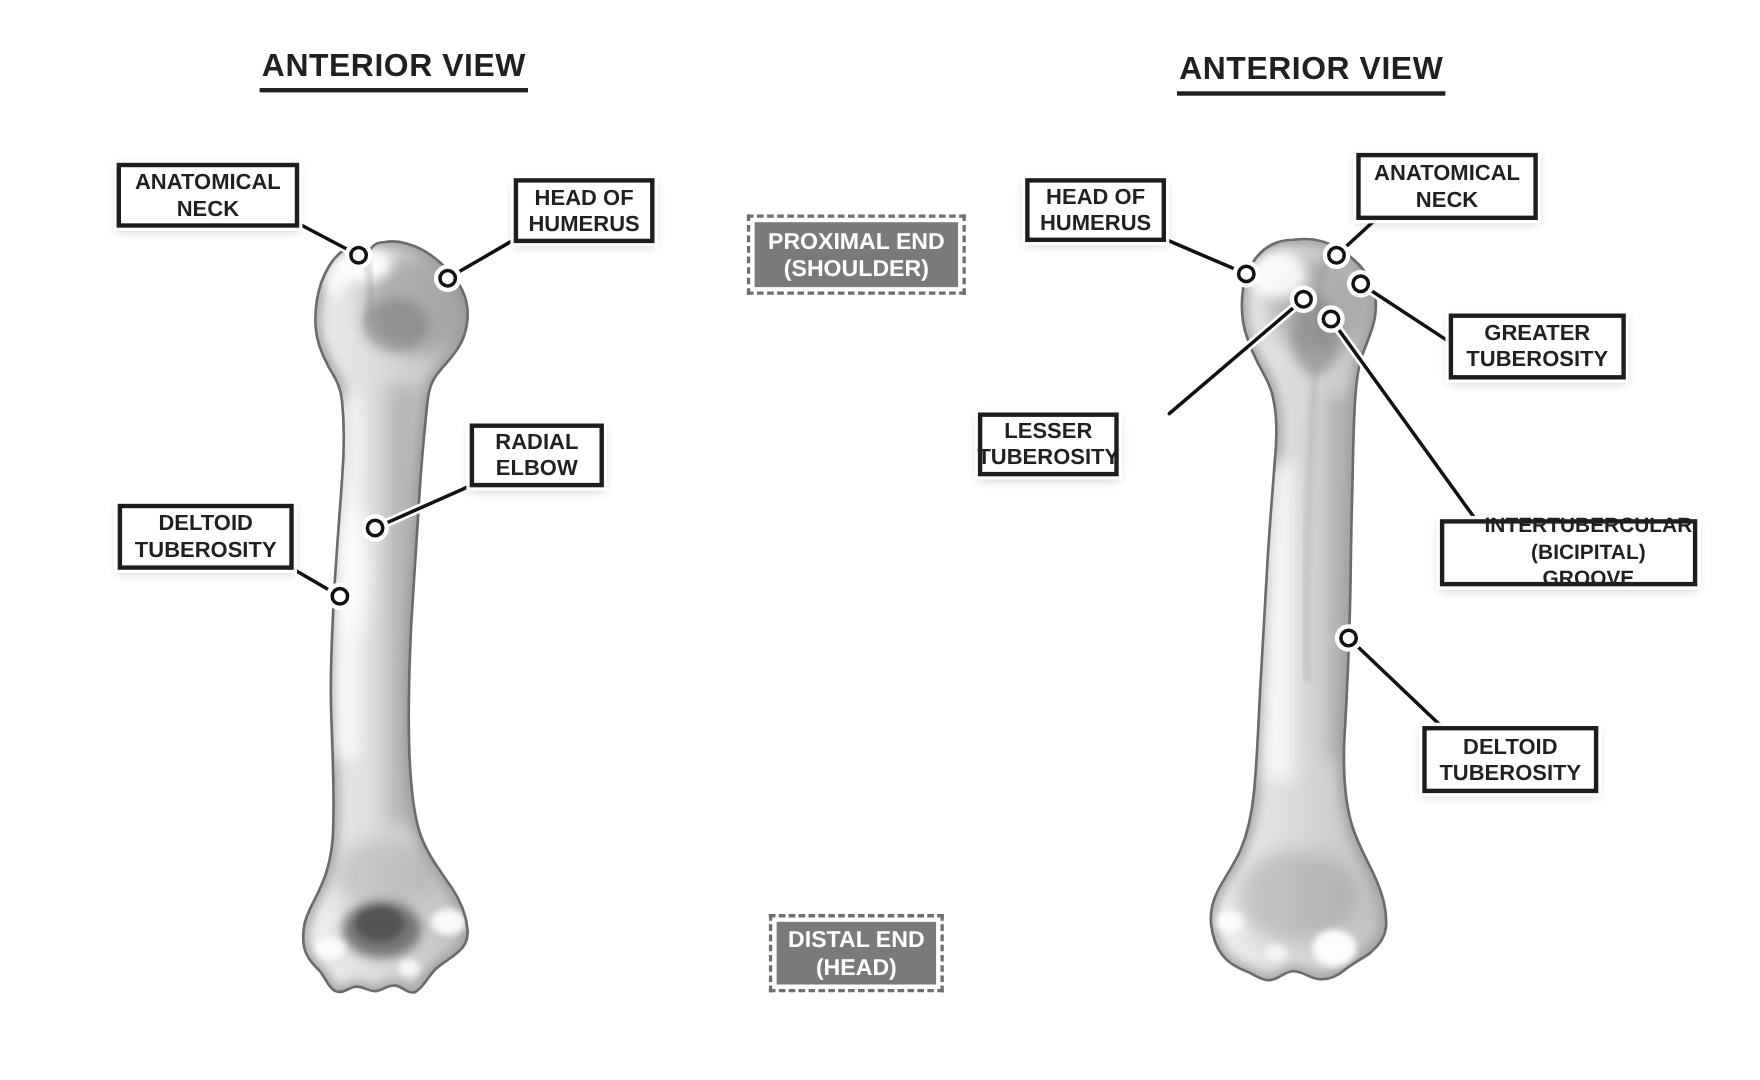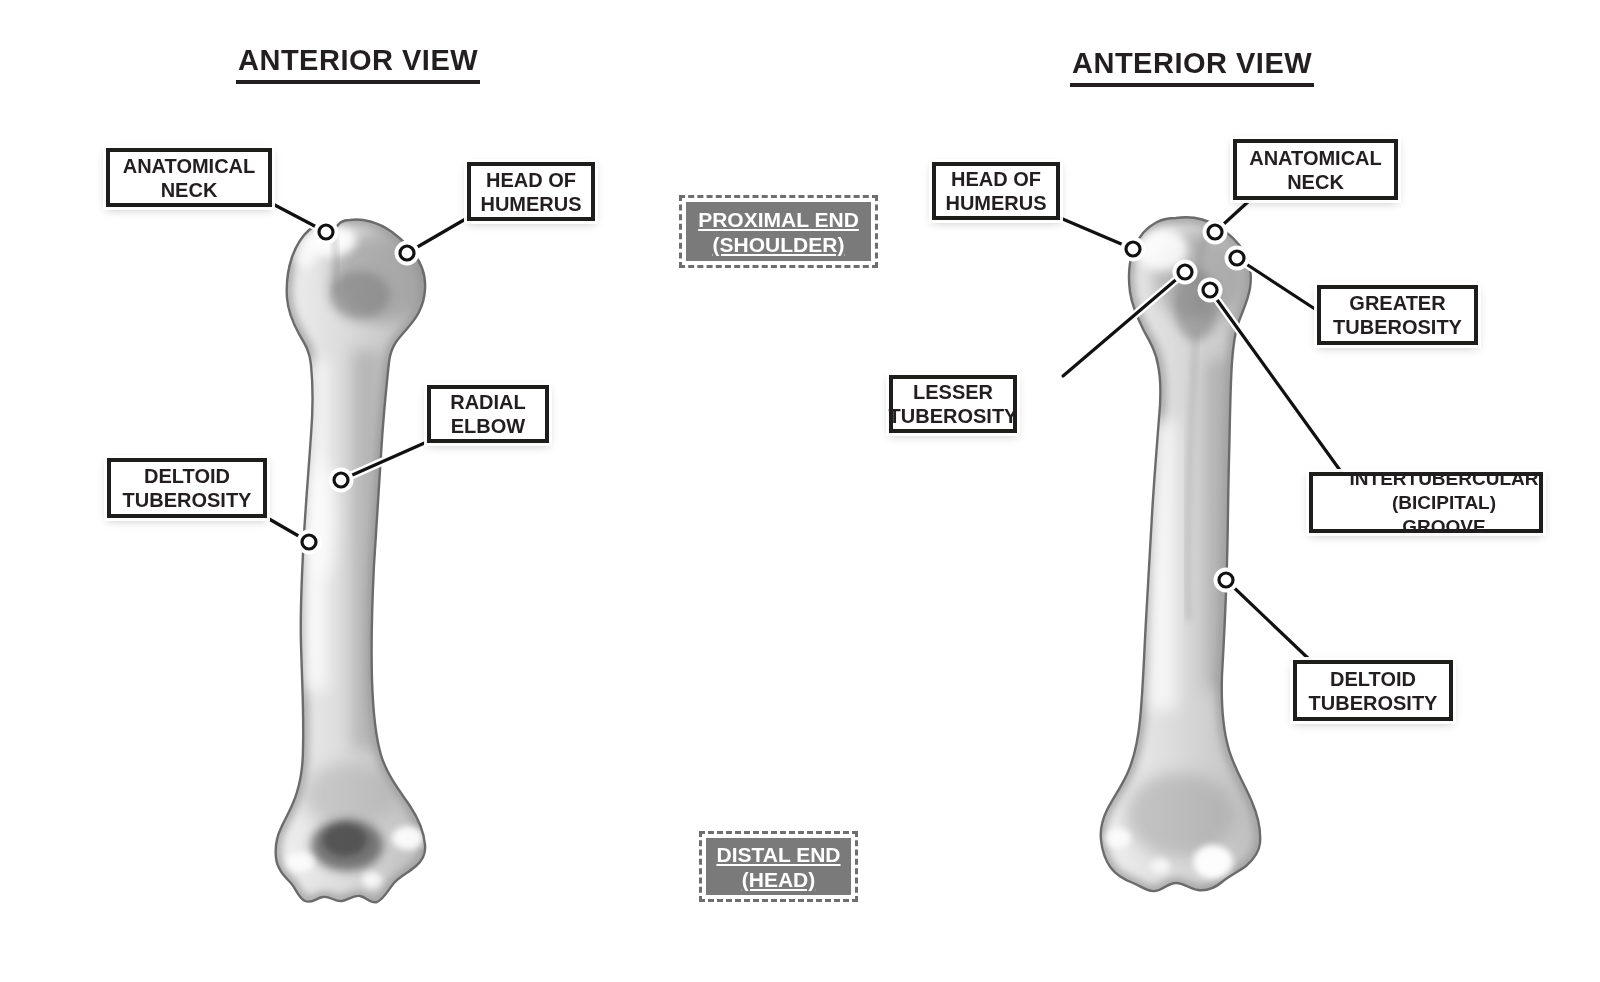--- a/index.html
+++ b/index.html
@@ -17,21 +17,21 @@
       display:flex;align-items:center;justify-content:center;
       text-align:center;font-weight:bold;font-size:20px;line-height:24px;
       white-space:pre-line;color:#231f20;
       box-shadow:0 0 0 3px rgba(255,255,255,.95),0 3px 9px rgba(0,0,0,.22);}
 
   .region-box{position:absolute;z-index:3;background:#ffffff;
       border:3px dashed #6e6e6e;box-sizing:border-box;padding:4px;}
   .region-inner{width:100%;height:100%;background:#7a7a7a;
       display:flex;align-items:center;justify-content:center;text-align:center;
       color:#ffffff;font-weight:bold;font-size:21px;line-height:25px;
-      white-space:pre-line;box-sizing:border-box;text-decoration:underline;}
+      white-space:pre-line;box-sizing:border-box;}
 
   
   .p-anat-neck{left:106px;top:148px;width:166px;height:59px;}
   .p-head{left:467px;top:162px;width:128px;height:59px;}
   .p-radial{left:427px;top:385px;width:122px;height:58px;}
   .p-deltoid{left:107px;top:458px;width:160px;height:60px;}
   .a-head{left:932px;top:162px;width:128px;height:58px;}
   .a-anat-neck{left:1233px;top:139px;width:165px;height:61px;}
   .a-greater{left:1317px;top:285px;width:161px;height:60px;}
   .a-lesser{left:889px;top:375px;width:128px;height:58px;}

